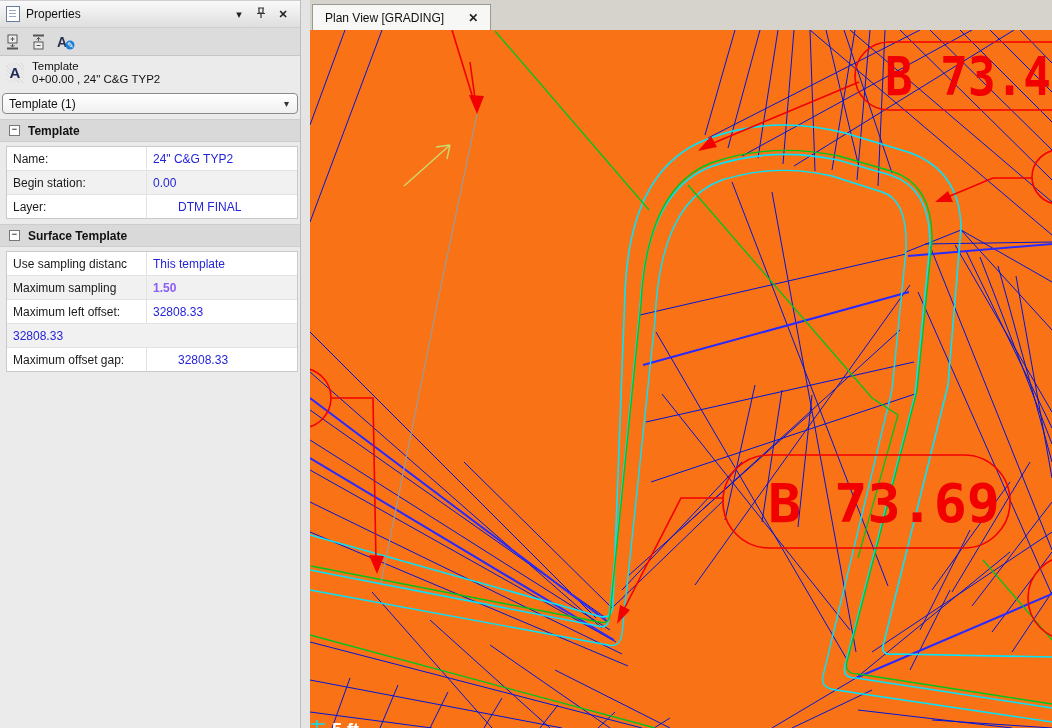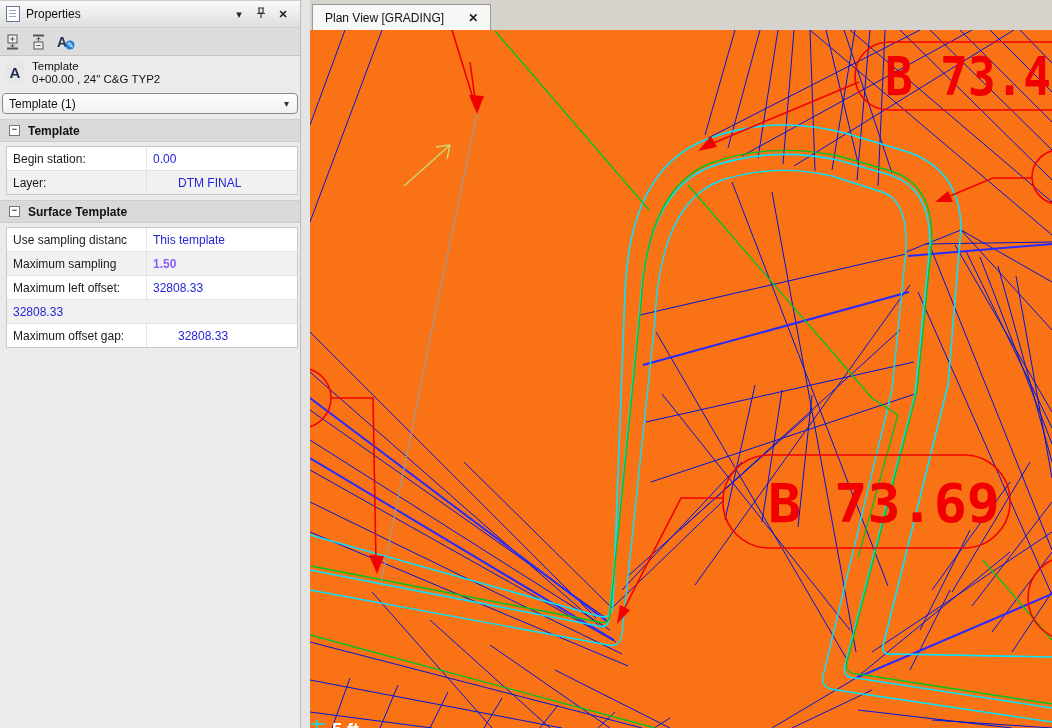--- a/index.html
+++ b/index.html
@@ -94,20 +94,24 @@
     <span>Template (1)</span>
     <span class="arr">▾</span>
   </div>
 
   <div class="sechead">
     <span class="minusbox">−</span>
     <span>Template</span>
   </div>
   <div class="grid">
     <div class="prow">
+      <span class="plabel">Name:</span>
+      <span class="pvalue v-blue">24" C&amp;G TYP2</span>
+    </div>
+    <div class="prow">
       <span class="plabel">Begin station:</span>
       <span class="pvalue v-blue">0.00</span>
     </div>
     <div class="prow">
       <span class="plabel">Layer:</span>
       <span class="pvalue v-blue">DTM FINAL</span>
     </div>
   </div>
 
   <div class="sechead">

